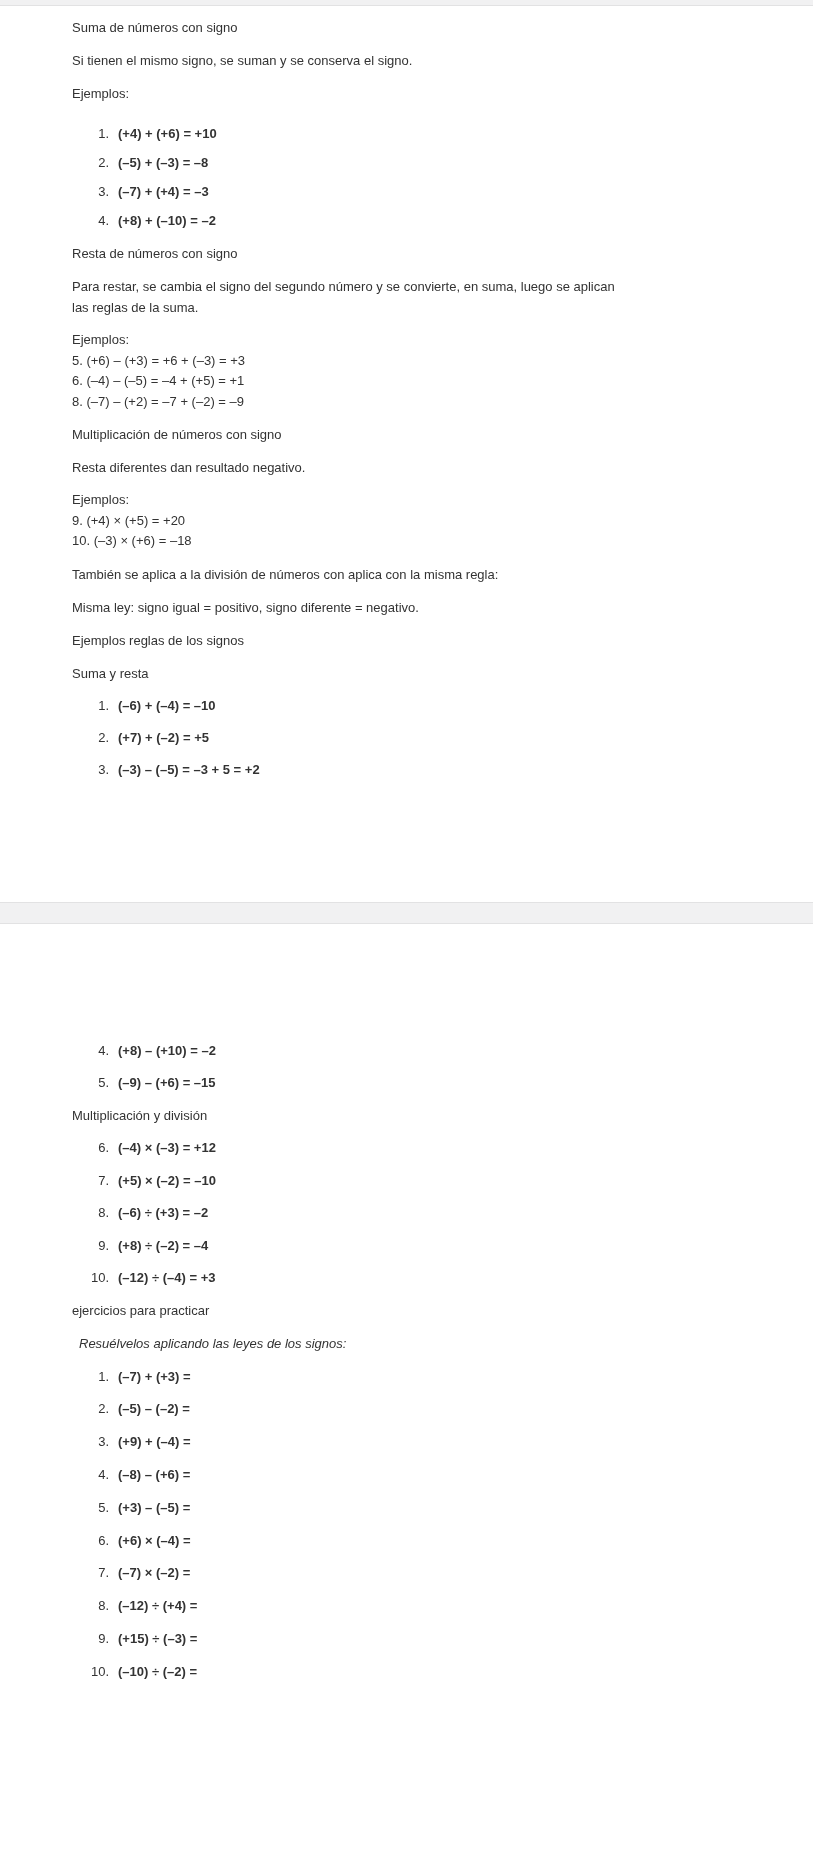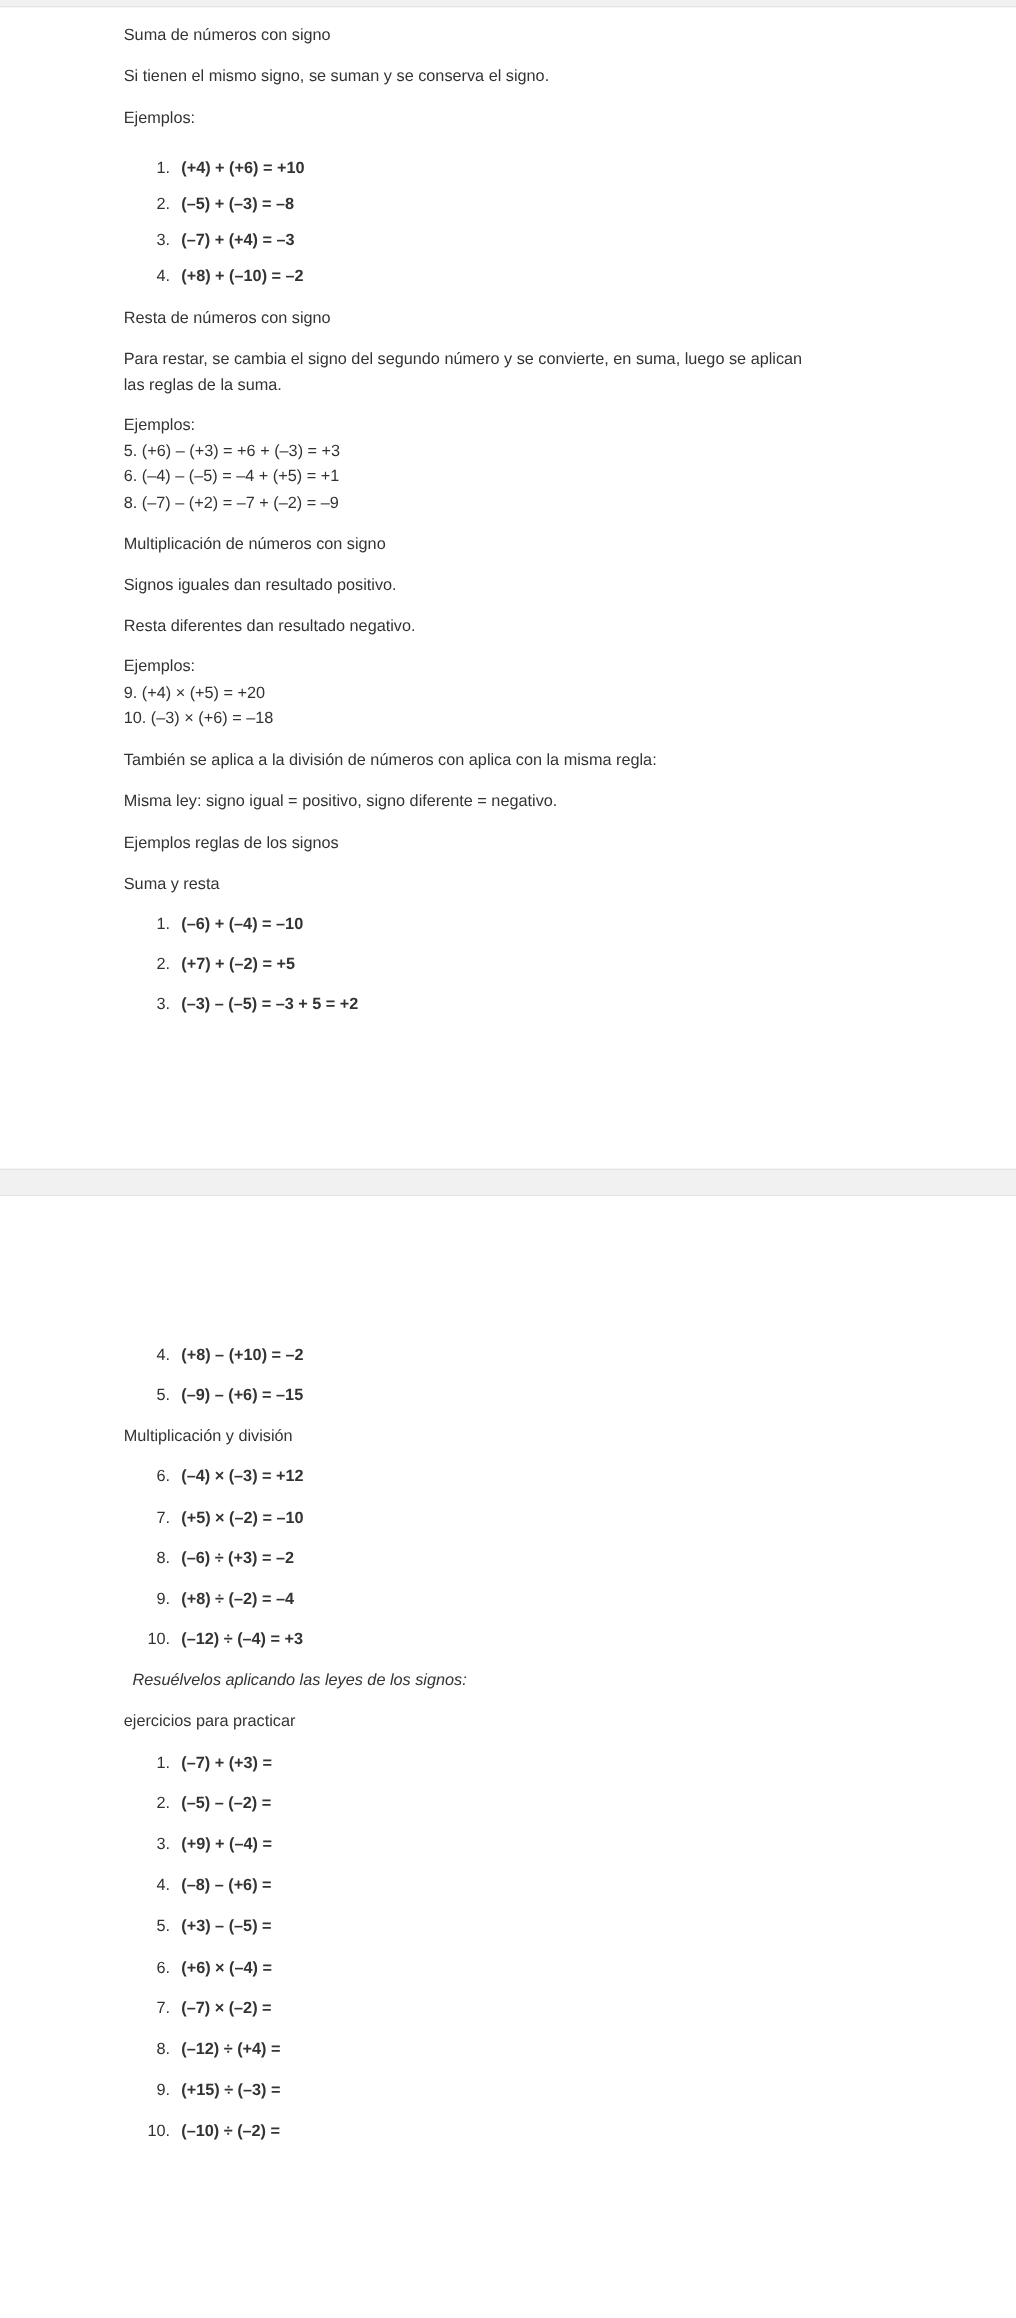--- a/index.html
+++ b/index.html
@@ -11,21 +11,21 @@
     line-height: 21px;
     color: #333333;
   }
   .top-strip {
     height: 5px;
     background: #f1f1f2;
     border-bottom: 1px solid #e2e2e3;
   }
   .page {
     background: #ffffff;
-    padding-left: 99px;
+    padding-left: 72px;
     padding-right: 59px;
     box-sizing: border-box;
   }
   .page-1 { padding-top: 11px; padding-bottom: 122px; }
   .page-2 { padding-top: 116px; padding-bottom: 22px; }
   .page-gap {
     height: 20px;
     background: #f1f1f2;
     border-top: 1px solid #e2e2e3;
     border-bottom: 1px solid #e2e2e3;
@@ -90,21 +90,20 @@
 
       <div class="tline">5. (+6) – (+3) = +6 + (–3) = +3</div>
 
       <div class="tline">6. (–4) – (–5) = –4 + (+5) = +1</div>
 
 
       <div class="tline">8. (–7) – (+2) = –7 + (–2) = –9</div>
     </div>
 
   <p class="doc-p">Multiplicación de números con signo</p>
-  <p class="doc-p">Signos iguales dan resultado positivo.</p>
   <p class="doc-p">Resta diferentes dan resultado negativo.</p>
 
   <div class="tight">
 
       <div class="tline">Ejemplos:</div>
 
       <div class="tline">9. (+4) × (+5) = +20</div>
 
       <div class="tline">10. (–3) × (+6) = –18</div>
     </div>
@@ -172,22 +171,22 @@
         <span class="num">9.</span>
         <span class="expr">(+8) ÷ (–2) = –4</span>
       </div>
 
       <div class="li">
         <span class="num">10.</span>
         <span class="expr">(–12) ÷ (–4) = +3</span>
       </div>
     </div>
 
+  <p class="doc-p">ejercicios para practicar</p>
   <p class="doc-p italic">Resuélvelos aplicando las leyes de los signos:</p>
-  <p class="doc-p">ejercicios para practicar</p>
 
   <div class="num-list list-e">
 
       <div class="li">
         <span class="num">1.</span>
         <span class="expr">(–7) + (+3) =</span>
       </div>
 
       <div class="li">
         <span class="num">2.</span>

